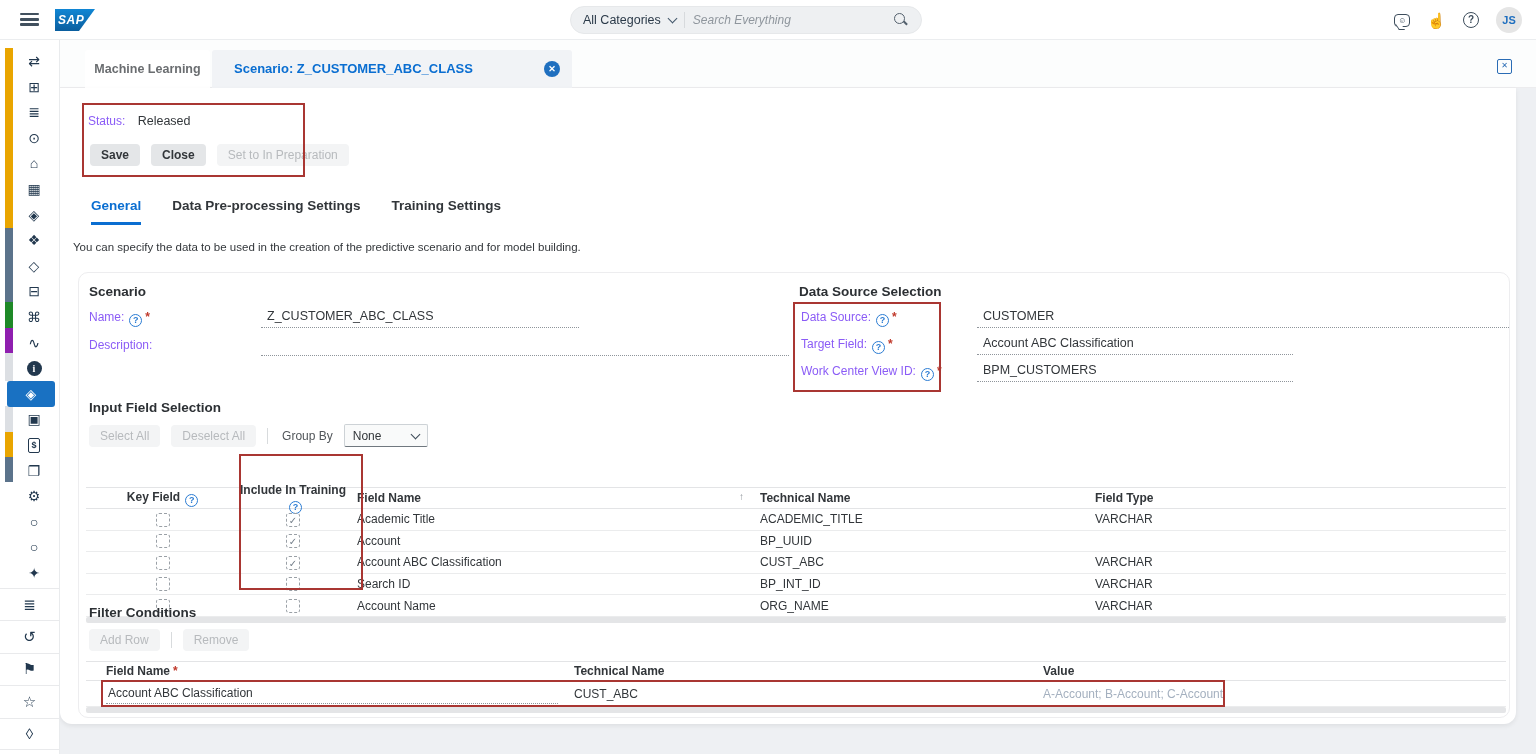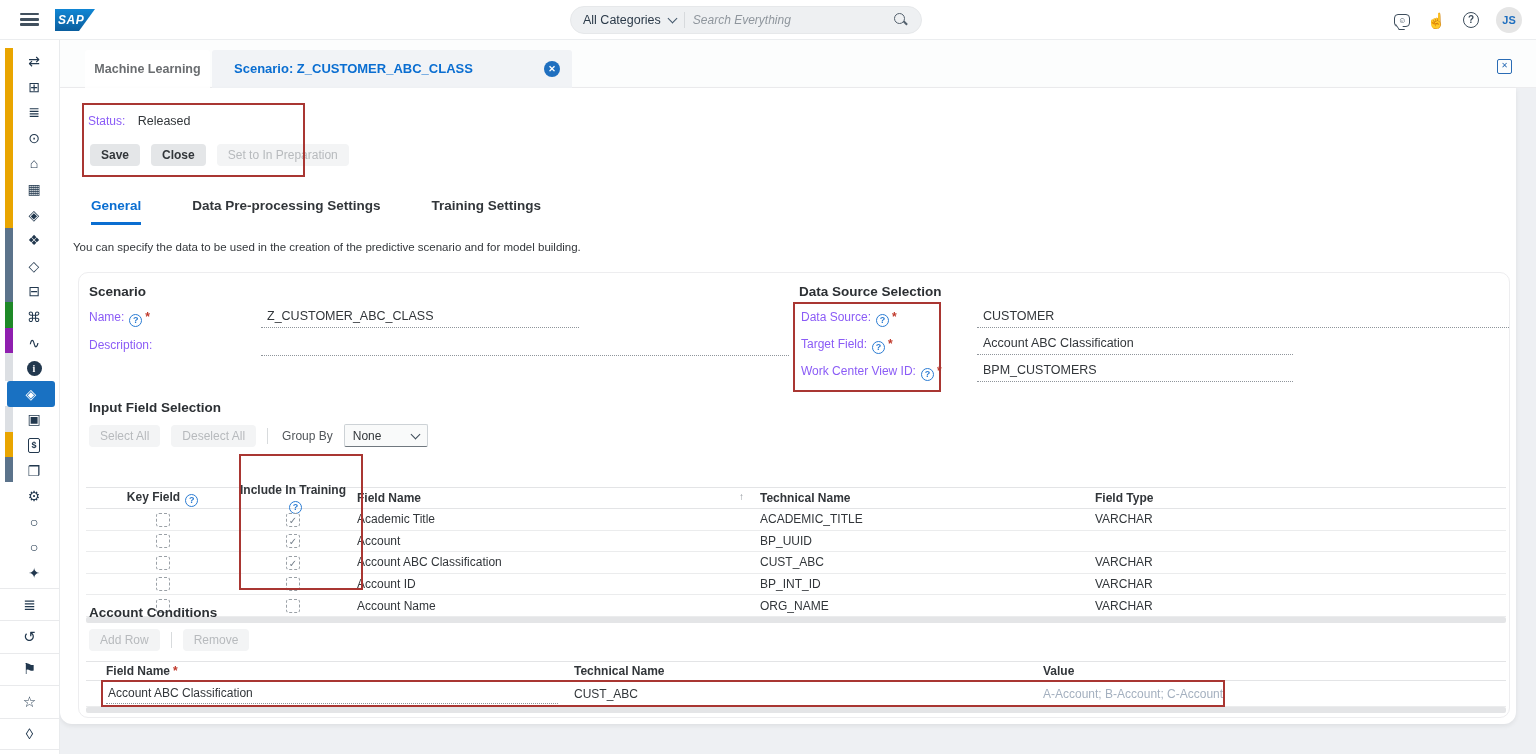--- a/index.html
+++ b/index.html
@@ -74,21 +74,21 @@
   .redbox { position:absolute; border:2px solid #a93632; pointer-events:none; z-index:6; }
 
   .statusline { position:absolute; left:28px; top:26px; }
   .lbl { color:#8b5cf6; font-size:12px; }
   .val { color:#32363a; font-size:12.5px; }
   .btnrow { position:absolute; left:30px; top:56px; display:flex; gap:11px; }
   .btn { height:22px; padding:0 11px; background:#e4e6e8; border:none; border-radius:4px;
     color:#32363a; font-size:12px; font-weight:bold; font-family:inherit; line-height:22px; cursor:pointer; }
   .btn.dis { background:#f3f4f5; color:#b7babd; cursor:default; font-weight:normal; }
 
-  .navtabs { position:absolute; left:31px; top:110px; display:flex; gap:51px;text-align:right; }
+  .navtabs { position:absolute; left:31px; top:110px; display:flex; gap:31px;text-align:right; }
   .navtab { font-size:13.5px; font-weight:bold; color:#32363a; padding-bottom:9px; cursor:pointer; }
   .navtab.active { color:#0a6ed1; border-bottom:3px solid #0a6ed1; }
 
   .infotext { position:absolute; left:13px; top:153px; font-size:11.5px; color:#33373b; }
 
   .panel { position:absolute; left:18px; top:184px; width:1432px; height:446px;
     background:#fff; border:1px solid #ededef; border-radius:10px; }
 
   .sectitle { position:absolute; font-size:13.5px; font-weight:bold; color:#2c3034; }
   .help { display:inline-block; width:13px; height:13px; border:1.2px solid #2b7cd3; border-radius:50%;
@@ -348,35 +348,35 @@
       <div class="trow">
         <div class="c-key"><span class="chk"></span></div>
         <div class="c-inc"><span class="chk checked">✓</span></div>
         <div class="c-fld">Account ABC Classification</div>
         <div class="c-tec">CUST_ABC</div>
         <div class="c-typ">VARCHAR</div>
       </div>
       <div class="trow">
         <div class="c-key"><span class="chk"></span></div>
         <div class="c-inc"><span class="chk"></span></div>
-        <div class="c-fld">Account ID</div>
+        <div class="c-fld">Search ID</div>
         <div class="c-tec">BP_INT_ID</div>
         <div class="c-typ">VARCHAR</div>
       </div>
       <div class="trow">
         <div class="c-key"><span class="chk"></span></div>
         <div class="c-inc"><span class="chk"></span></div>
         <div class="c-fld">Account Name</div>
         <div class="c-tec">ORG_NAME</div>
         <div class="c-typ">VARCHAR</div>
       </div>
       <div class="growbar"></div>
     </div>
 
-    <div class="sectitle" style="left:10px;top:332px;">Account Conditions</div>
+    <div class="sectitle" style="left:10px;top:332px;">Filter Conditions</div>
     <div class="toolbar" style="left:10px;top:356px;">
       <button class="btn dis">Add Row</button>
       <span class="tsep"></span>
       <button class="btn dis">Remove</button>
     </div>
 
     <div class="redbox" style="left:22px;top:407px;width:1124px;height:27px;"></div>
 
     <div class="tbl" style="top:388px;">
       <div class="fthead">

